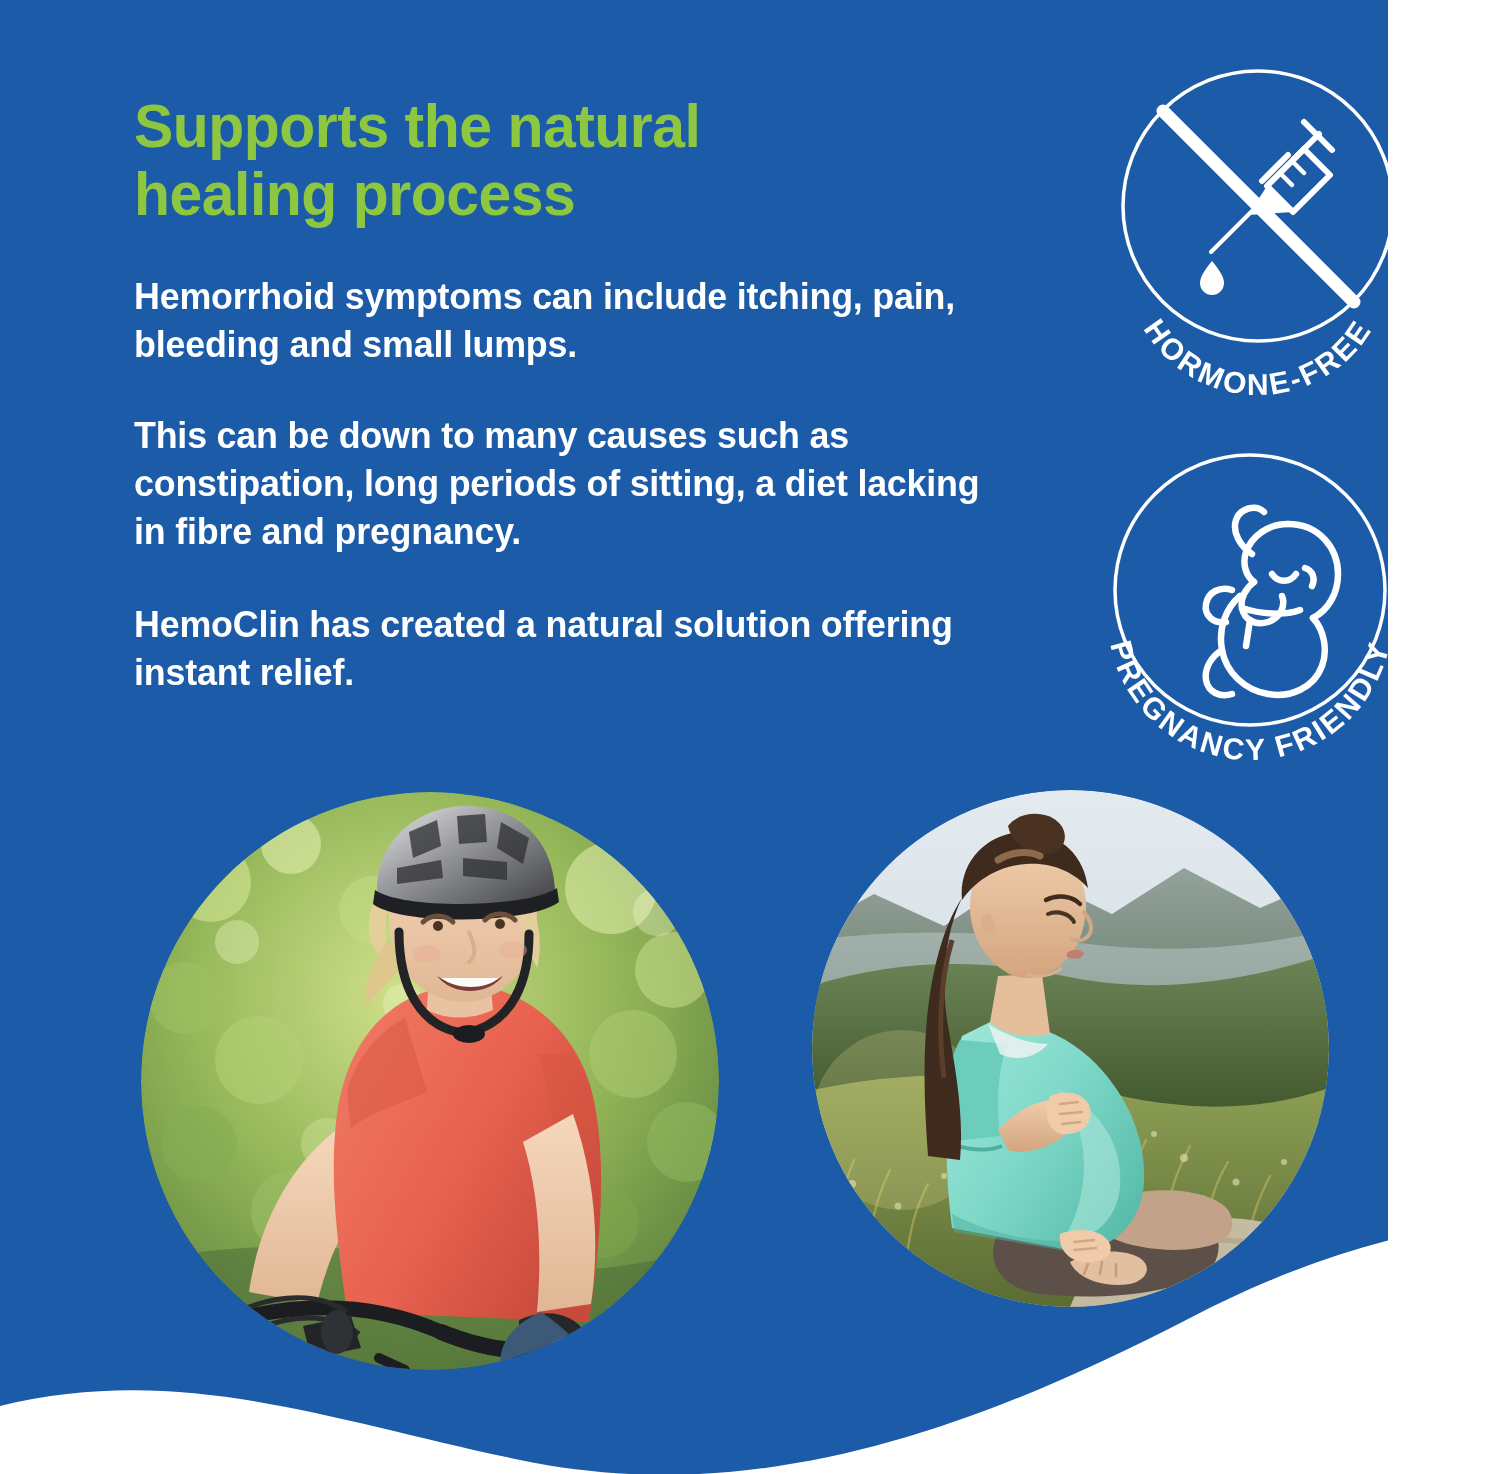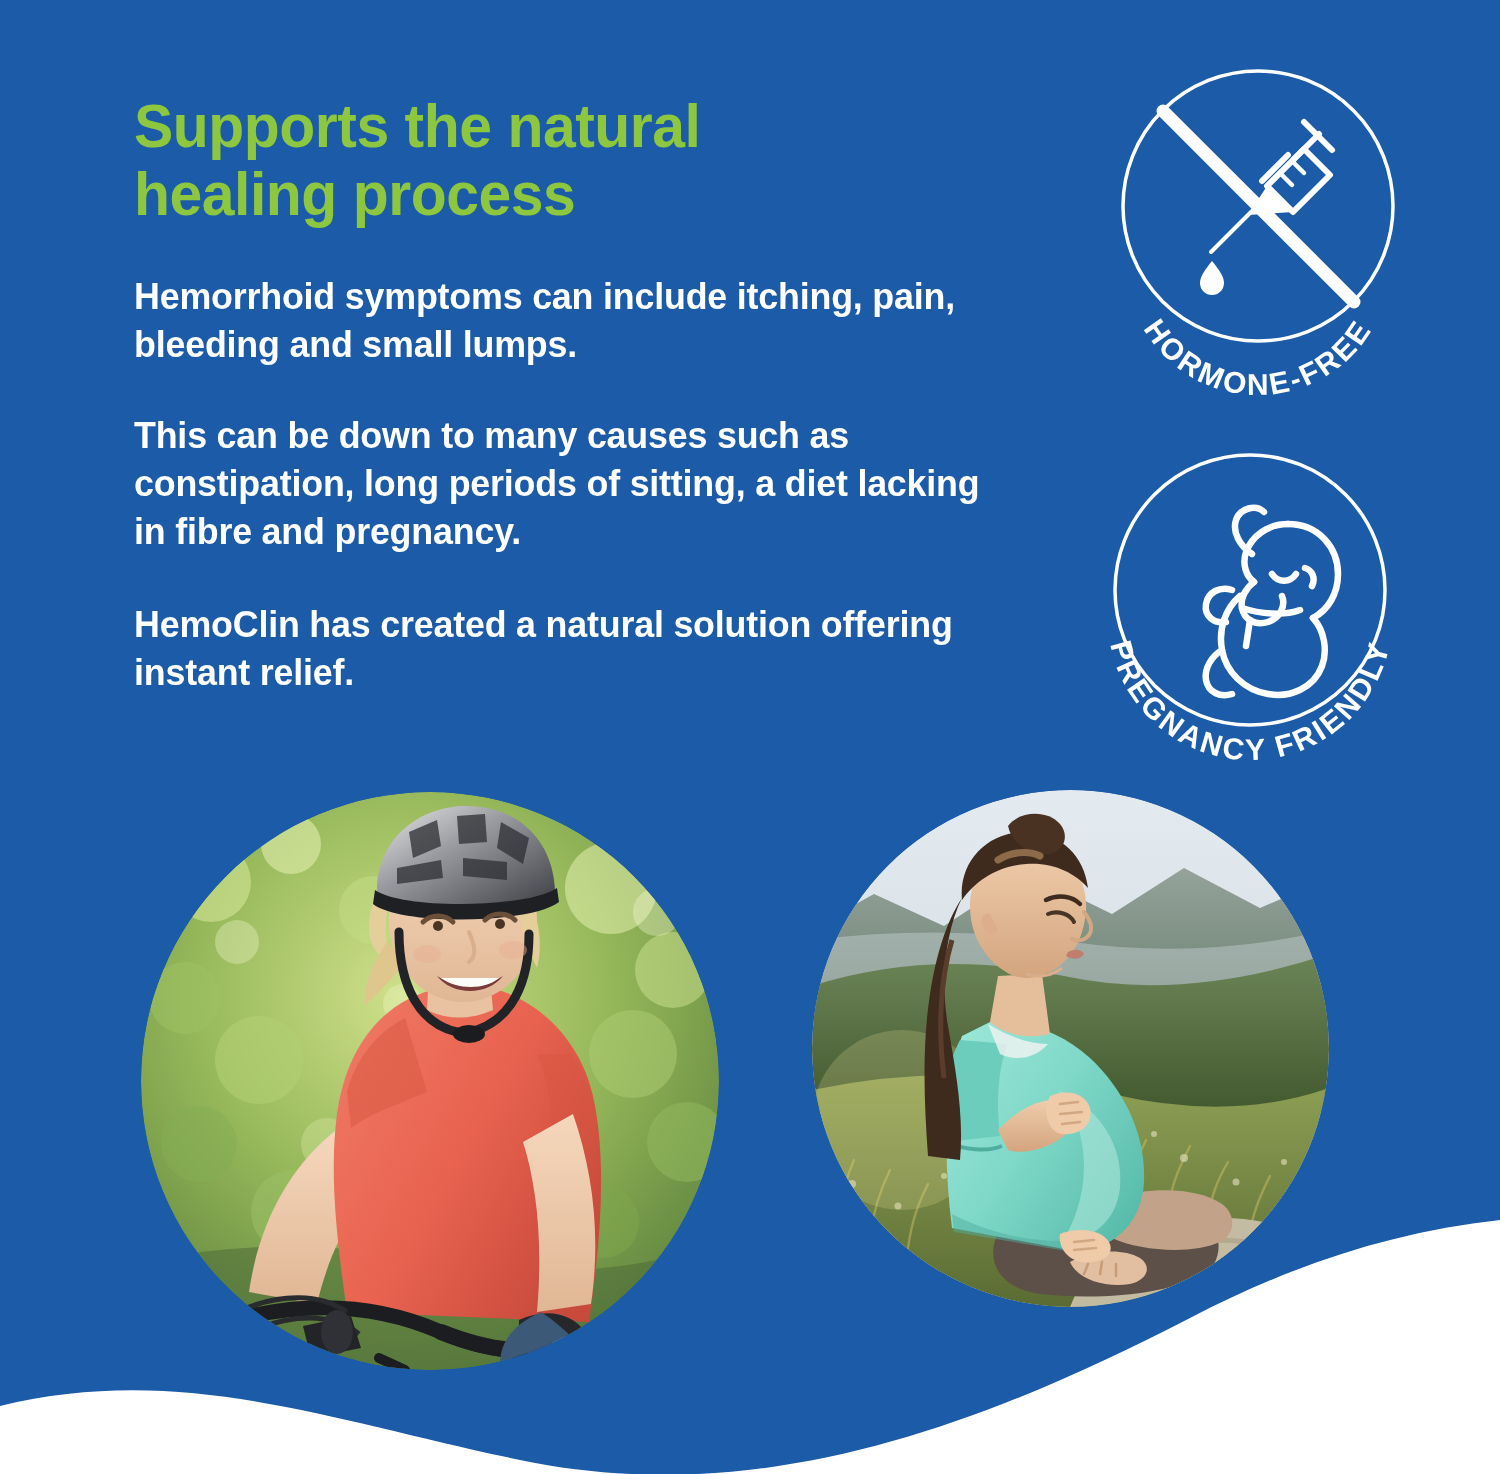--- a/index.html
+++ b/index.html
@@ -95,21 +95,21 @@
     left: 812px;
     top: 790px;
     width: 517px;
     height: 517px;
   }
   .photo svg { display: block; width: 100%; height: 100%; }
 </style>
 </head>
 <body>
 
-<div id="stage" style="background: rgb(27, 91, 168); width: 1500px; height: 1474px;">
+<div id="stage" style="background: rgb(27, 91, 168); width: 1388px; height: 1474px;">
 
   <div class="copy">
     <h1 class="headline">Supports the natural
 healing process</h1>
     <p class="para p1">Hemorrhoid symptoms can include itching, pain, bleeding and small lumps.</p>
     <p class="para p2">This can be down to many causes such as constipation, long periods of sitting, a diet lacking in fibre and pregnancy.</p>
     <p class="para p3">HemoClin has created a natural solution offering instant relief.</p>
   </div>
 
   <div class="badge" id="badge-hormone">

